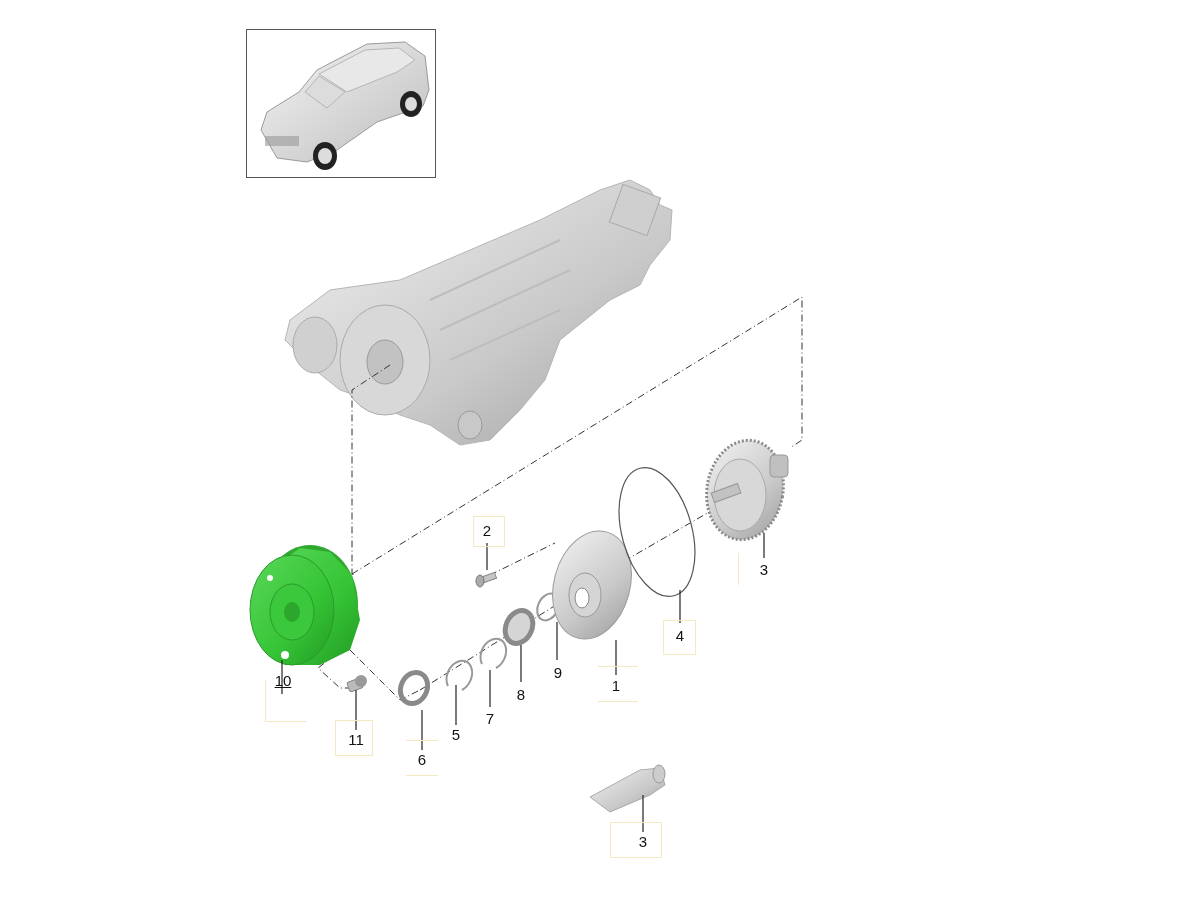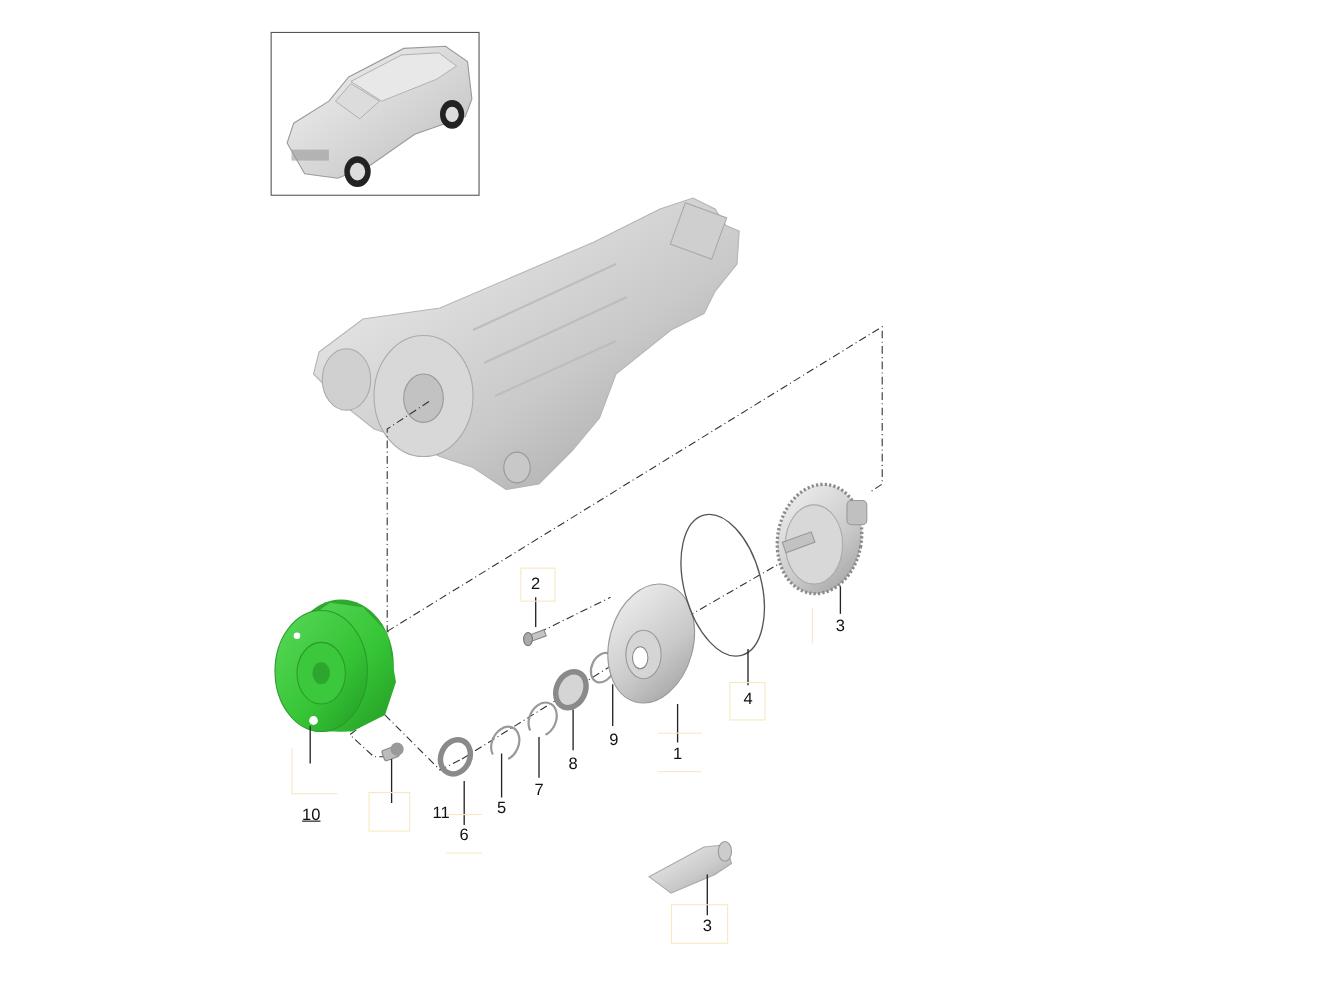--- a/index.html
+++ b/index.html
@@ -157,16 +157,16 @@
 
   <div class="label" style="left:467px;top:522px;">2</div>
   <div class="label" style="left:744px;top:561px;">3</div>
   <div class="label" style="left:660px;top:627px;">4</div>
   <div class="label" style="left:596px;top:677px;">1</div>
   <div class="label" style="left:538px;top:664px;">9</div>
   <div class="label" style="left:501px;top:686px;">8</div>
   <div class="label" style="left:470px;top:710px;">7</div>
   <div class="label" style="left:436px;top:726px;">5</div>
   <div class="label" style="left:402px;top:751px;">6</div>
-  <div class="label" style="left:354px;top:731px;padding-left:27px;">11</div>
-  <div class="label" style="left:263px;top:732px;text-decoration:underline;">10</div>
+  <div class="label" style="left:336px;top:731px;">11</div>
+  <div class="label" style="left:263px;top:672px;text-decoration:underline;">10</div>
   <div class="label" style="left:623px;top:833px;">3</div>
 </div>
 
 </body></html>

